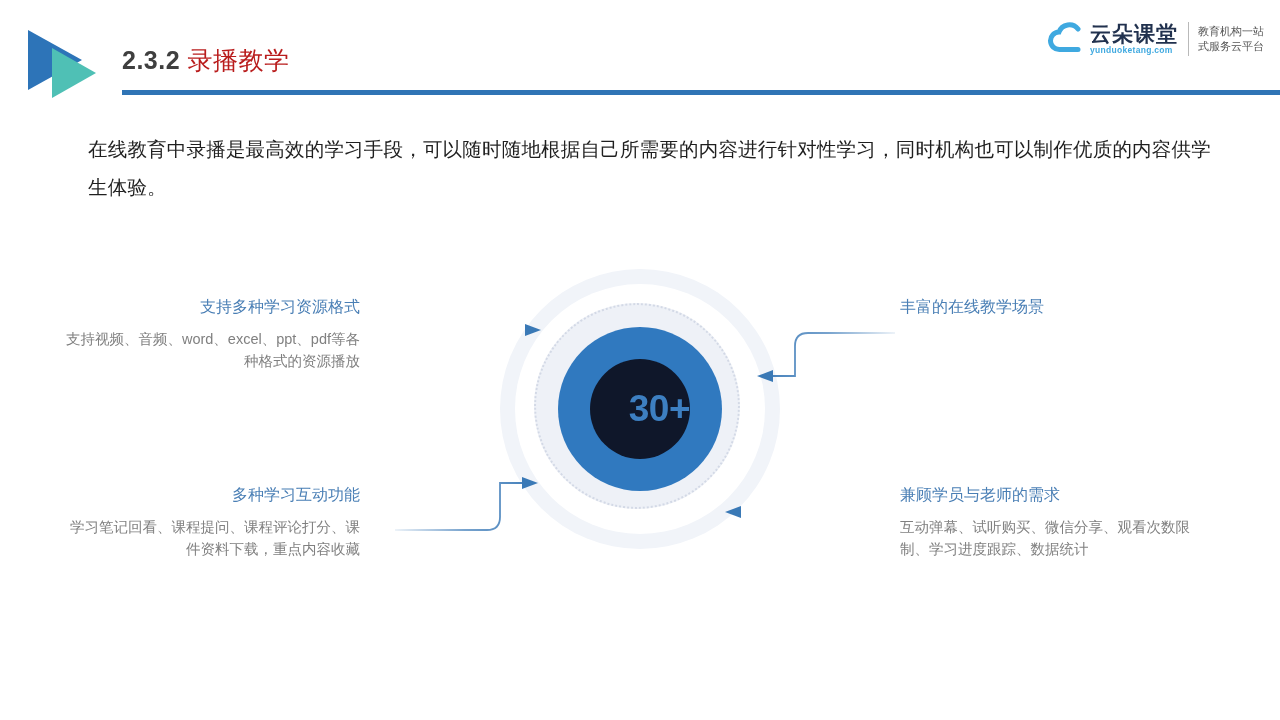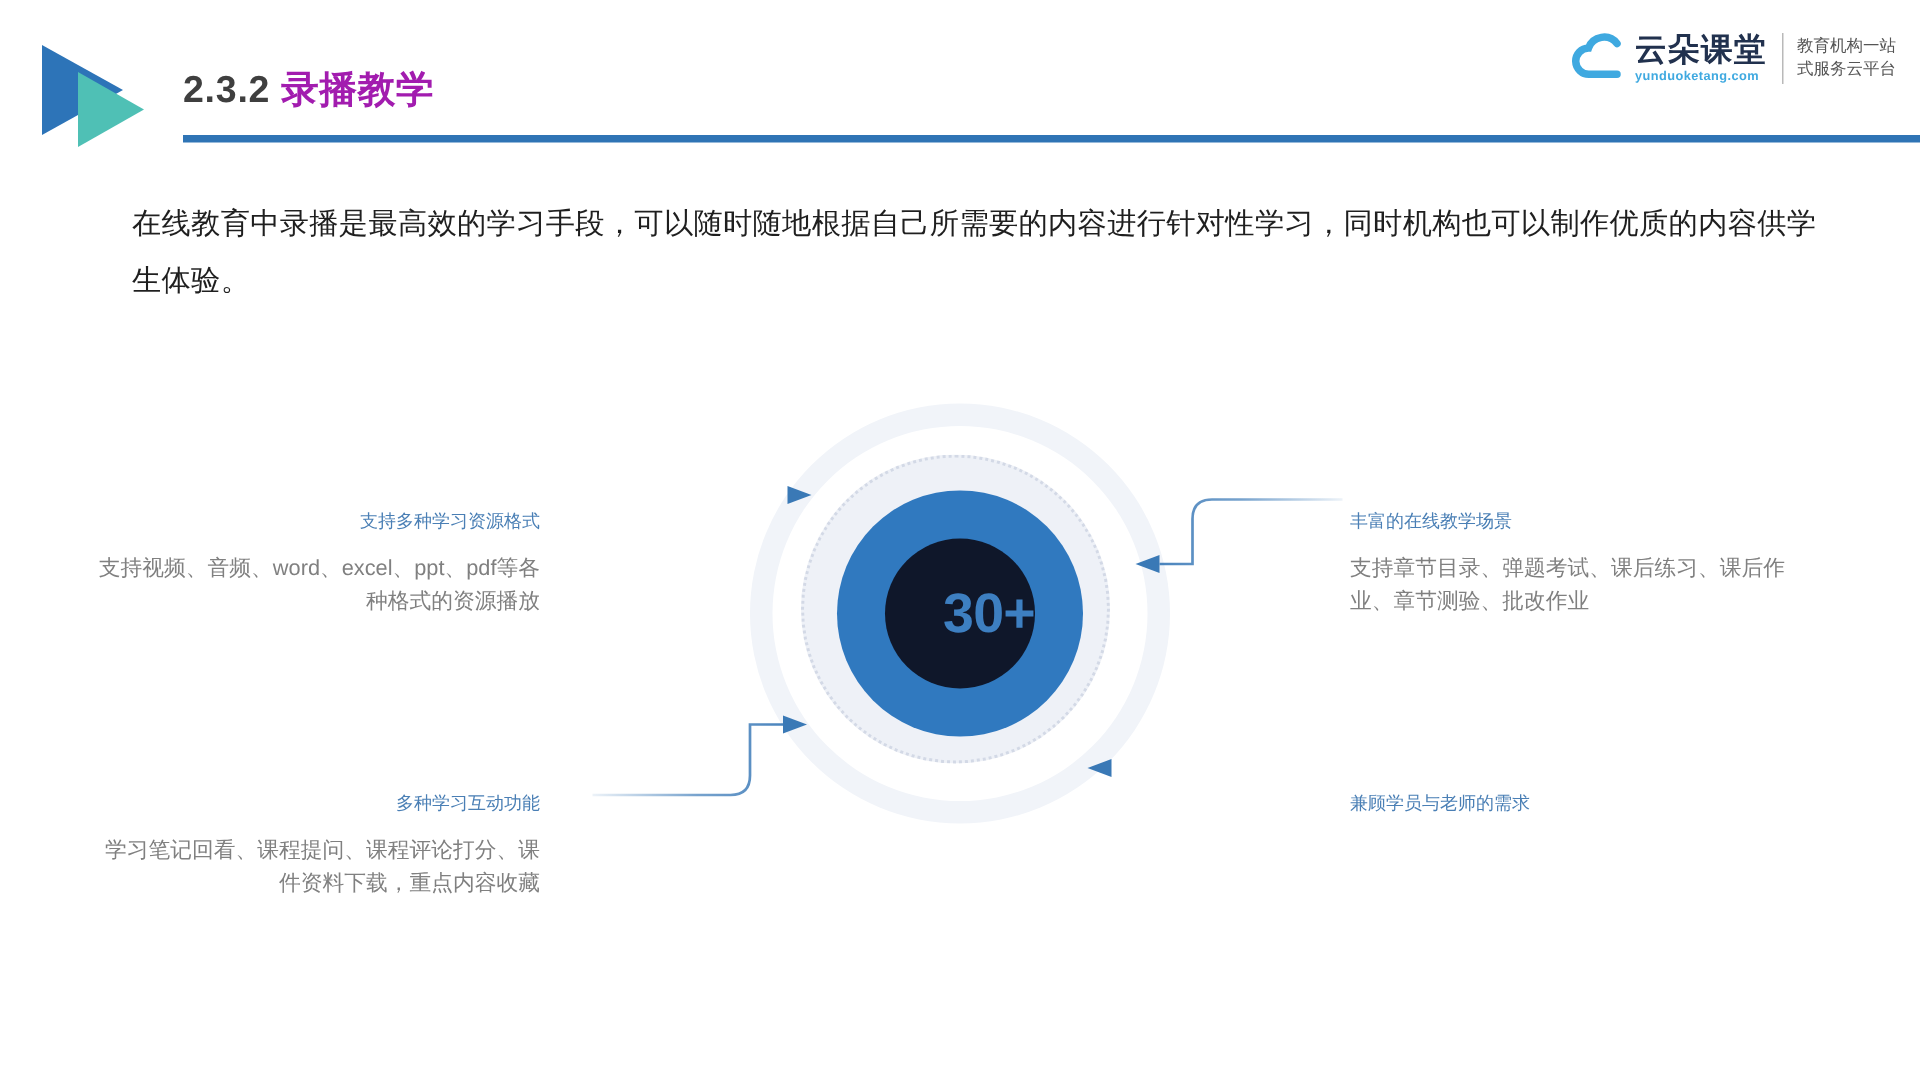--- a/index.html
+++ b/index.html
@@ -37,22 +37,22 @@
     line-height: 32px;
     letter-spacing: 0.5px;
     color: #3c3c3c;
     white-space: nowrap;
   }
   #heading-num {
     font-weight: 700;
     color: #3f3f3f;
   }
   #heading-cn {
-    font-weight: bold;
-    color: #a21caf;
+    font-weight: normal;
+    color: #b91c1c;
   }
   #title-underline {
     position: absolute;
     left: 122px; top: 90px;
     width: 1158px;
     height: 5px;
     background: #2f74b5;
   }
 
   
@@ -169,26 +169,25 @@
     left: 0; top: 0;
     width: 1280px; height: 360px;
   }
 
   
   .feature {
     position: absolute;
     width: 300px;
   }
   .feature-title {
-    font-size: 12px;
+    font-size: 16px;
     color: #4a7fb5;
     line-height: 24px;
     margin-bottom: 9px;
     white-space: nowrap;
-    margin-top: 40px;
   }
   .feature-body {
     font-size: 14.5px;
     line-height: 22px;
     color: #808080;
   }
   .feature.left {
     text-align: right;
   }
   .feature.right {
@@ -293,19 +292,19 @@
     <div class="feature-body">支持视频、音频、word、excel、ppt、pdf等各种格式的资源播放</div>
   </div>
 
   <div class="feature left" id="feature-bl">
     <div class="feature-title">多种学习互动功能</div>
     <div class="feature-body">学习笔记回看、课程提问、课程评论打分、课件资料下载，重点内容收藏</div>
   </div>
 
   <div class="feature right" id="feature-tr">
     <div class="feature-title">丰富的在线教学场景</div>
-    <div class="feature-body">支持章节目录、弹题考试、课后练习、课后作业、章节测验、批改作业</div>
   </div>
 
   <div class="feature right" id="feature-br">
     <div class="feature-title">兼顾学员与老师的需求</div>
+    <div class="feature-body">互动弹幕、试听购买、微信分享、观看次数限制、学习进度跟踪、数据统计</div>
   </div>
 </div>
 
 </body></html>

